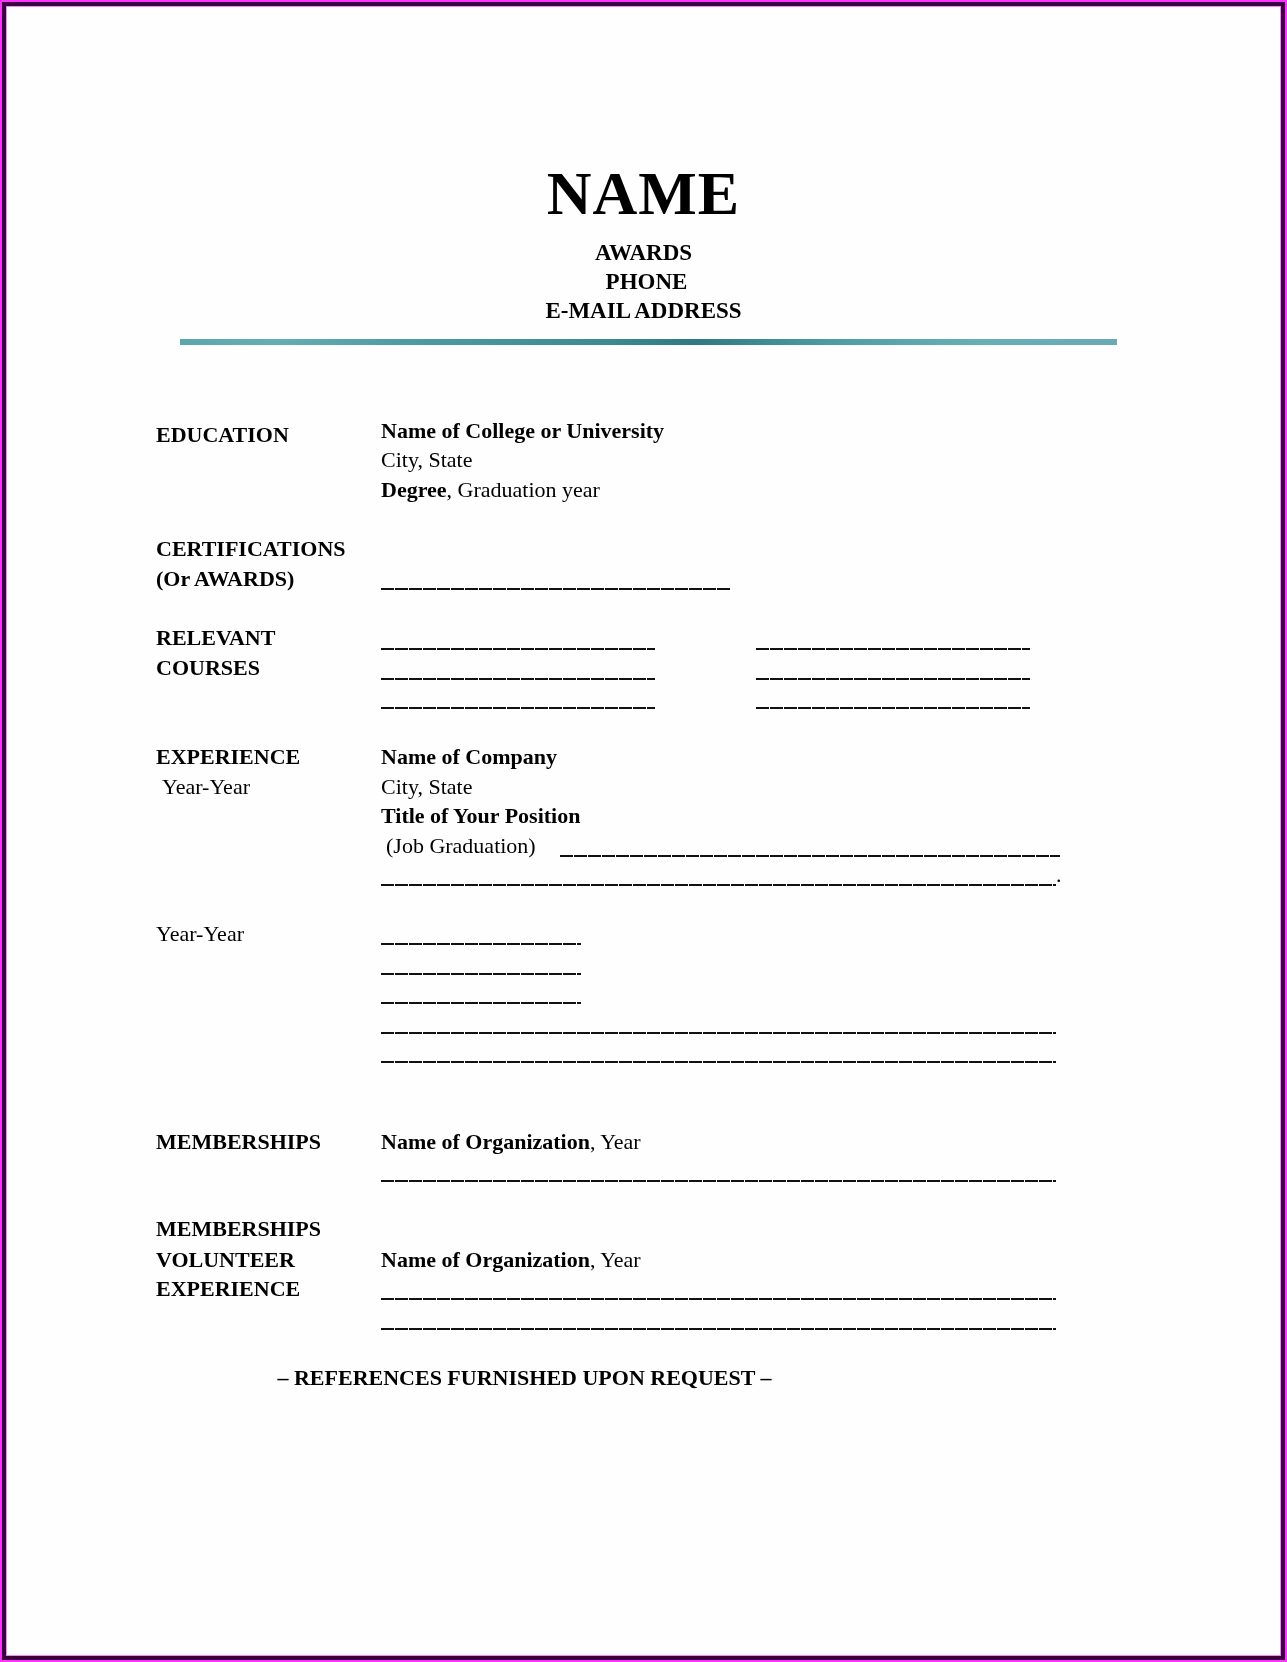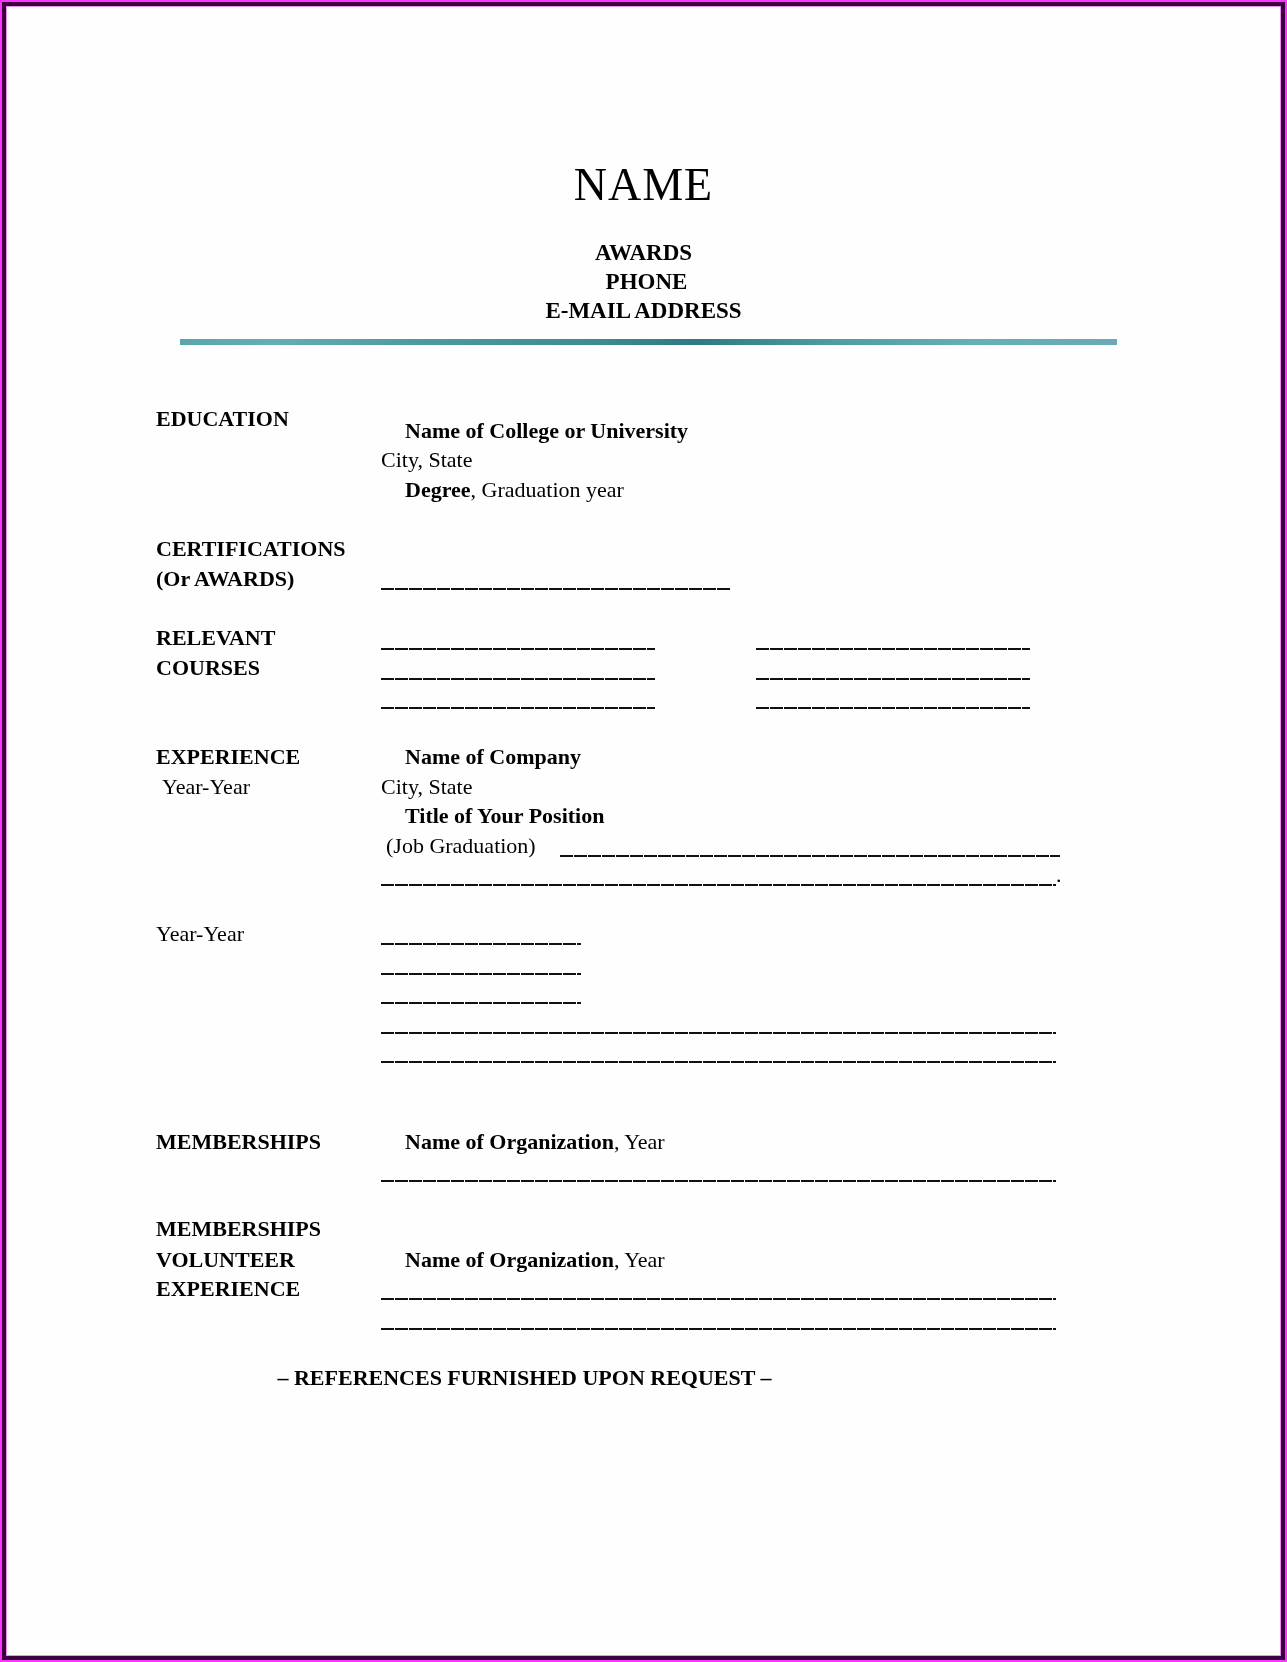--- a/index.html
+++ b/index.html
@@ -15,47 +15,47 @@
   }
   .frame-inner {
     position:absolute; left:4px; top:4px; right:4px; bottom:4px;
     background:#f28cf2;
   }
   .page {
     position:absolute; left:7px; top:7px; right:7px; bottom:7px;
     background:#fefefe;
   }
   .abs { position:absolute; white-space:nowrap; }
-  .name { font-size:46px; font-weight:normal; left:0; width:1287px; text-align:center; top:158px; letter-spacing:1px; }
+  .name { font-size:62px; font-weight:bold; left:0; width:1287px; text-align:center; top:158px; letter-spacing:1px; }
   .contact { font-size:23px; font-weight:bold; left:0; width:1287px; text-align:center; }
   .rule {
     position:absolute; left:180px; top:339px; width:937px; height:6px;
     background:linear-gradient(90deg,#5aa7ab 0%,#63aeb1 10%,#4d9a9f 25%,#3d8a90 45%,#2f7a82 55%,#4f9da2 70%,#66b0b3 85%,#6aa9b5 100%);
   }
   .lbl { font-size:22px; font-weight:bold; left:156px; }
   .val { font-size:22px; left:381px; }
-  .b { font-weight:bold;margin-left:24px; }
+  .b { font-weight:bold; }
   .line { position:absolute; height:1.6px; background:repeating-linear-gradient(90deg,#111 0 13px,#fefefe 13px 14px); }
 </style>
 </head>
 <body>
 
 <div class="frame">
   <div class="frame-inner"></div>
 </div>
 
 <div class="page"></div>
 
 <div class="abs name">NAME</div>
 <div class="abs contact" style="top:240px;">AWARDS</div>
 <div class="abs contact" style="top:269px;left:3px;">PHONE</div>
 <div class="abs contact" style="top:298px;">E-MAIL ADDRESS</div>
 <div class="rule"></div>
 
-<div class="abs lbl" style="top:406px;">EDUCATION</div>
+<div class="abs lbl" style="top:422px;">EDUCATION</div>
 <div class="abs val b" style="top:418px;">Name of College or University</div>
 <div class="abs val" style="top:447px;">City, State</div>
 <div class="abs val" style="top:477px;"><span class="b">Degree</span><span>, Graduation year</span></div>
 
 <div class="abs lbl" style="top:536px;">CERTIFICATIONS</div>
 <div class="abs lbl" style="top:566px;">(Or AWARDS)</div>
 <div class="line" style="left:381px;top:588px;width:349px;"></div>
 
 <div class="abs lbl" style="top:625px;">RELEVANT</div>
 <div class="abs lbl" style="top:655px;">COURSES</div>

